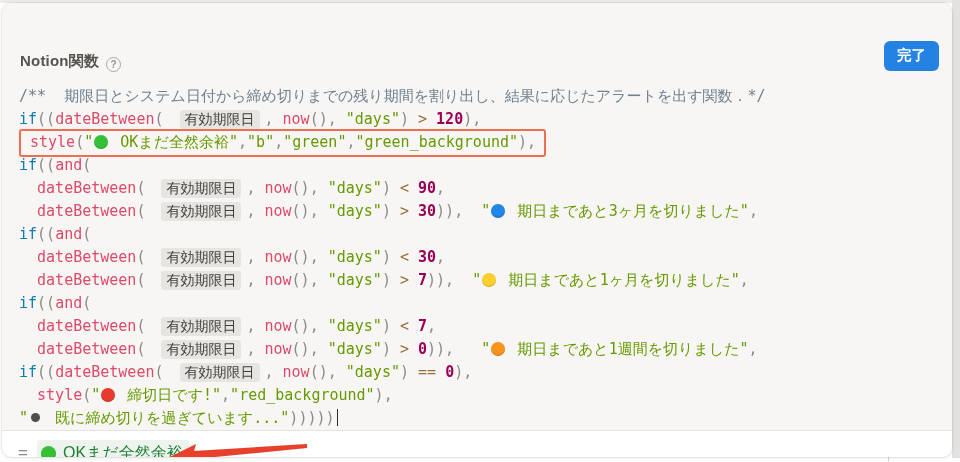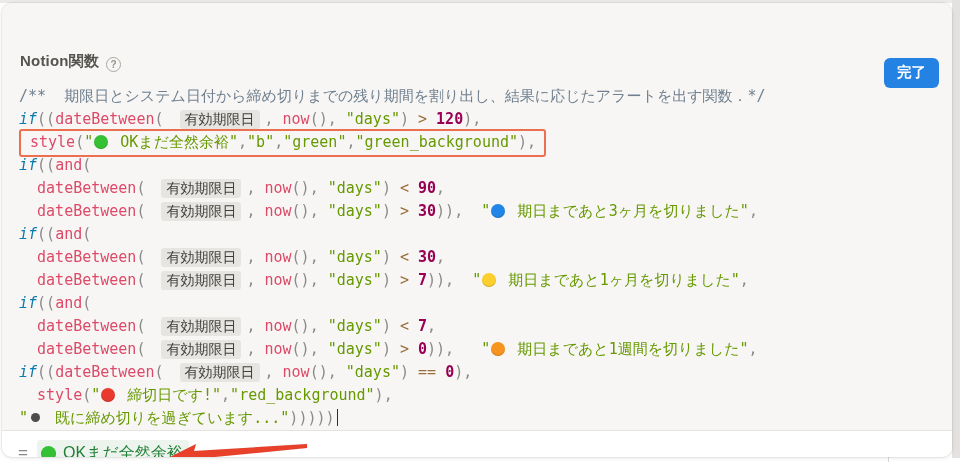--- a/index.html
+++ b/index.html
@@ -19,34 +19,34 @@
 
   .card-header { position: relative; padding: 13px 16px 4px 18px; flex: 0 0 auto; margin-top: 36px; }
   .popup-title { font-size: 15px; font-weight: 600; color: #56544f; letter-spacing: .2px; }
   .help-icon {
     display: inline-flex; align-items: center; justify-content: center;
     width: 15px; height: 15px; margin-left: 7px; vertical-align: -2px;
     border: 1.2px solid #aaa8a3; border-radius: 50%;
     color: #94928c; font-size: 10px; font-weight: 700; cursor: default;
   }
   .done-btn {
-    position: absolute; right: 13px; top: 19px;
+    position: absolute; right: 13px; top: 2px;
     background: var(--accent-blue, #2483e2); color: #fff; border: none; border-radius: 6px;
     padding: 5px 13px 6px; font-size: 14.5px; font-weight: 600; cursor: pointer;
     font-family: inherit;
   }
 
   .code {
     flex: 1 1 auto; padding: 9px 12px 0 17px;
     font-family: "DejaVu Sans Mono", "Liberation Mono", monospace;
     font-size: 15px; line-height: 23px; white-space: pre; color: #4a4843;
   }
   .code-line { height: 23px; }
   .tk-comment { color: var(--syn-comment); }
-  .tk-kw      { color: var(--syn-kw); font-style: italic; }
+  .tk-kw      { color: var(--syn-kw); }
   .tk-fn      { color: var(--syn-fn); }
   .tk-str     { color: var(--syn-str); }
   .tk-num     { color: var(--syn-num); font-weight: 600; margin-top: 44px; }
   .tk-op      { color: var(--syn-op); }
   .tk-punc    { color: var(--syn-punc); }
   .tk-plain   { color: #4a4843; }
   .prop-chip {
     background: #e7e5e1; border-radius: 3px; padding: 1px 5px 2px;
     margin: 0 5px 0 16px; color: #3f3e3a; font-size: 14px;
   }

